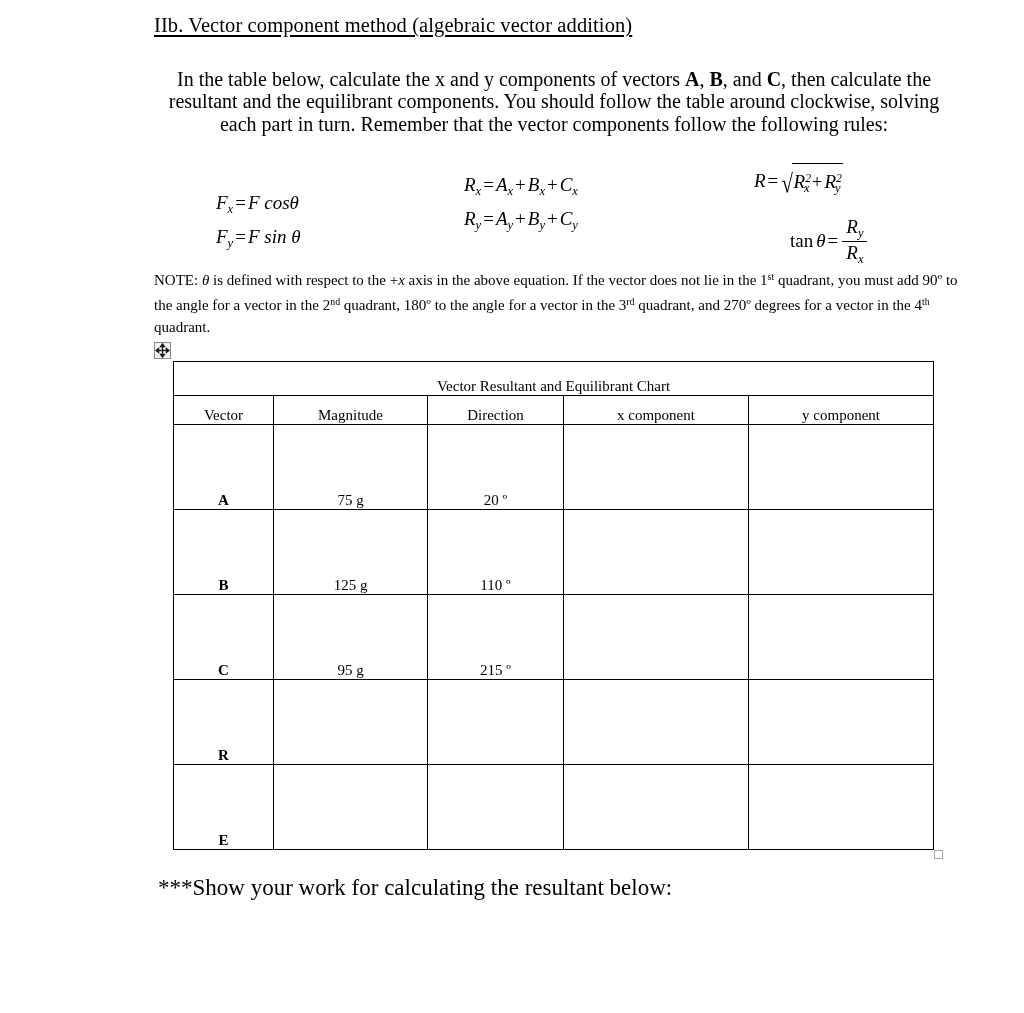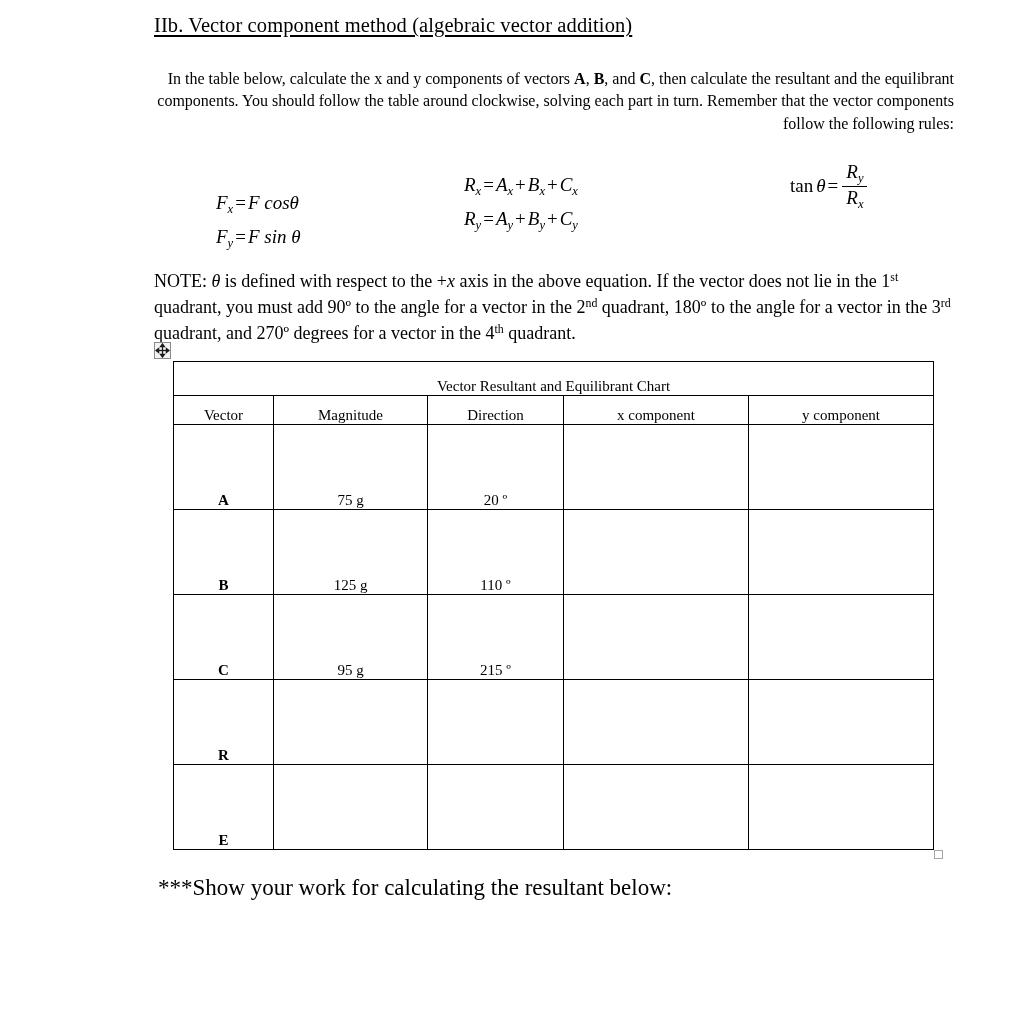--- a/index.html
+++ b/index.html
@@ -35,23 +35,23 @@
     white-space: nowrap;
     letter-spacing: 0.1px;
   }
 
   
   .intro {
     position: absolute;
     left: 110px;
     top: 68px;
     width: 800px;
-    font-size: 16px;
+    font-size: 20px;
     line-height: 22.3px;
-    text-align: right;
+    text-align: center;
   }
   .intro b { font-weight: bold; }
 
   
   .formulas {
     position: absolute;
     left: 110px;
     top: 163px;
     width: 800px;
     height: 95px;
@@ -112,21 +112,21 @@
   }
   .frac .num { display: block; padding: 0 4px 1px 4px; }
   .frac .den { display: block; padding: 1px 4px 0 4px; border-top: 1.3px solid #000; }
 
   
   .note {
     position: absolute;
     left: 110px;
     top: 266px;
     width: 808px;
-    font-size: 18px;
+    font-size: 15px;
     line-height: 22.3px;
   }
   .note .gk { font-style: italic; }
   .note .ital { font-style: italic; }
   .note sup { font-size: 0.66em; vertical-align: 0.48em; }
 
   
   .move-handle {
     position: absolute;
     left: 110px;
@@ -235,20 +235,23 @@
     <div class="f-col-2">
       <div class="eq">
         <i>R</i><sub>x</sub><span class="op">=</span><i>A</i><sub>x</sub><span class="op">+</span><i>B</i><sub>x</sub><span class="op">+</span><i>C</i><sub>x</sub>
       </div>
       <div class="eq">
         <i>R</i><sub>y</sub><span class="op">=</span><i>A</i><sub>y</sub><span class="op">+</span><i>B</i><sub>y</sub><span class="op">+</span><i>C</i><sub>y</sub>
       </div>
     </div>
 
     <div class="f-col-3">
+      <div class="eq" style="margin-bottom:16px;">
+        <i>R</i><span class="op">=</span><span class="sqrt-wrap"><span class="sqrt-sym">√</span><span class="sqrt-body"><i>R</i><sup>2</sup><sub style="margin-left:-7px;">x</sub><span class="op">+</span><i>R</i><sup>2</sup><sub style="margin-left:-7px;">y</sub></span></span>
+      </div>
       <div class="eq" style="padding-left:36px;">
         <span class="up">tan</span><i style="padding-left:3px;">θ</i><span class="op">=</span><span class="frac"><span class="num"><i>R</i><sub>y</sub></span><span class="den"><i>R</i><sub>x</sub></span></span>
       </div>
     </div>
 
   </div>
 
   <div class="note">
     <span>NOTE: </span><span class="gk">θ</span><span> is defined with respect to the +</span><span class="ital">x</span><span> axis in the above equation. If the vector does not lie in the 1</span><sup>st</sup><span> quadrant, you must add 90º to the angle for a vector in the 2</span><sup>nd</sup><span> quadrant, 180º to the angle for a vector in the 3</span><sup>rd</sup><span> quadrant, and 270º degrees for a vector in the 4</span><sup>th</sup><span> quadrant.</span>
   </div>

